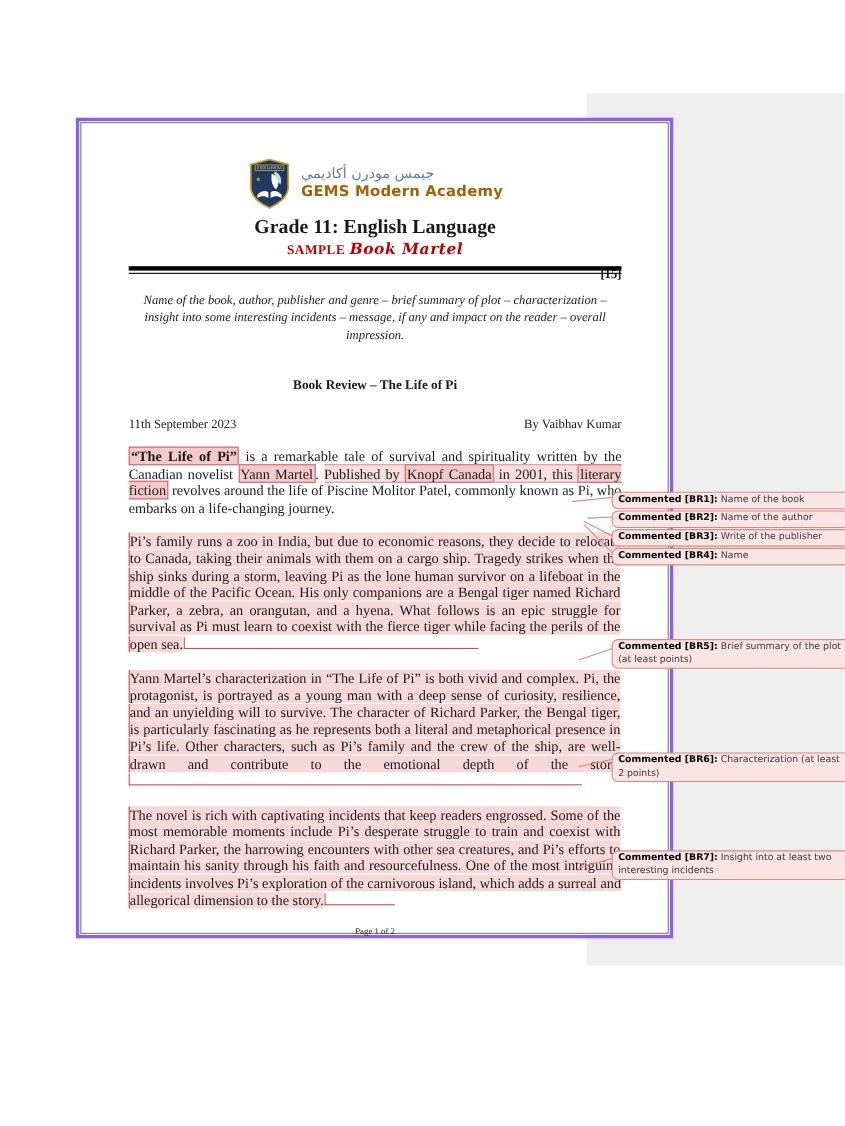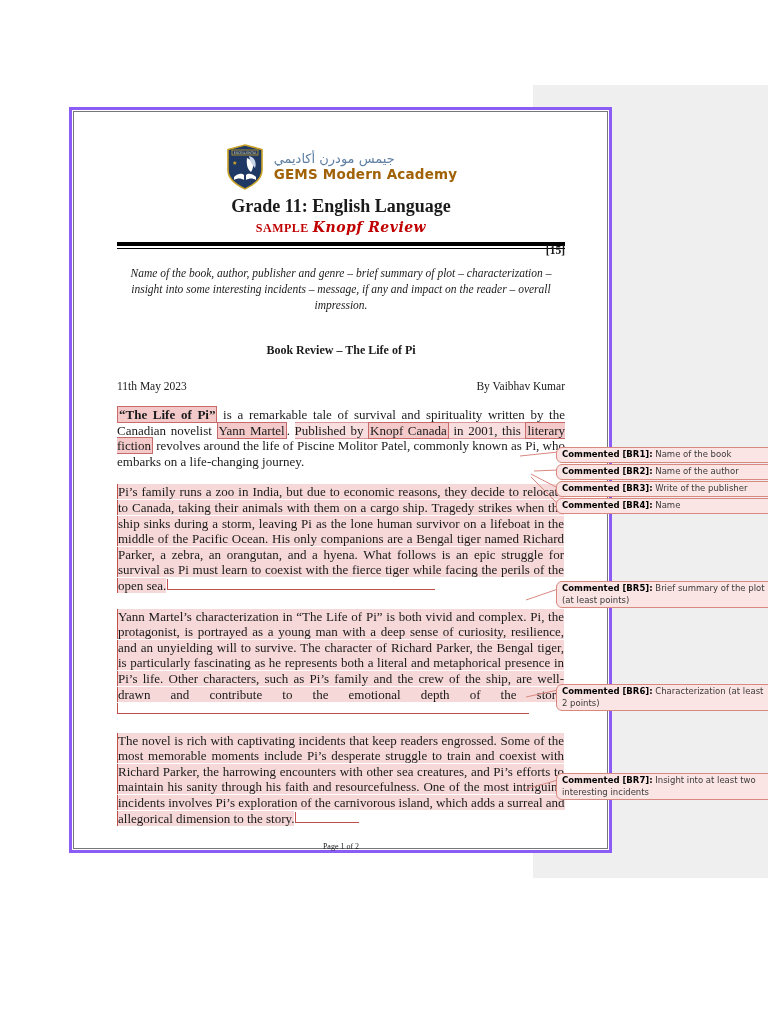--- a/index.html
+++ b/index.html
@@ -92,33 +92,33 @@
       </svg>
       <div class="logo-text">
         <span class="arabic">جيمس مودرن أكاديمي</span>
         <span class="academy">GEMS Modern Academy</span>
       </div>
     </div>
 
     <div class="doc-title">Grade 11: English Language</div>
     <div class="doc-subtitle">
       <span class="sample">SAMPLE</span>
-      <span class="script">Knopf Review</span>
+      <span class="script">Book Martel</span>
     </div>
 
     <div class="double-rule"></div>
 
     <p class="prompt"><span class="marks">[15]</span></p>
 
     <p class="outline">Name of the book, author, publisher and genre – brief summary of plot – characterization – insight into some interesting incidents – message, if any and impact on the reader – overall impression.</p>
 
     <div class="review-heading">Book Review – The Life of Pi</div>
 
     <div class="byline-row">
-      <span>11th May 2023</span>
+      <span>11th September 2023</span>
       <span>By Vaibhav Kumar</span>
     </div>
 
     <p class="body"><span class="hl b">“The Life of Pi”</span><span> is a remarkable tale of survival and spirituality written by the Canadian novelist </span><span class="hl">Yann Martel</span><span>. </span><span class="hl-light">Published by </span><span class="hl">Knopf Canada</span><span class="hl-light"> in 2001, this </span><span class="hl">literary fiction</span><span> revolves around the life of Piscine Molitor Patel, commonly known as Pi, who embarks on a life-changing journey.</span></p>
 
     <p class="body"><span class="hl-block tick">Pi’s family runs a zoo in India, but due to economic reasons, they decide to relocate to Canada, taking their animals with them on a cargo ship. Tragedy strikes when the ship sinks during a storm, leaving Pi as the lone human survivor on a lifeboat in the middle of the Pacific Ocean. His only companions are a Bengal tiger named Richard Parker, a zebra, an orangutan, and a hyena. What follows is an epic struggle for survival as Pi must learn to coexist with the fierce tiger while facing the perils of the open sea.</span><span class="anchor-ext" style="width:268px"></span></p>
 
     <p class="body"><span class="hl-block tick">Yann Martel’s characterization in “The Life of Pi” is both vivid and complex. Pi, the protagonist, is portrayed as a young man with a deep sense of curiosity, resilience, and an unyielding will to survive. The character of Richard Parker, the Bengal tiger, is particularly fascinating as he represents both a literal and metaphorical presence in Pi’s life. Other characters, such as Pi’s family and the crew of the ship, are well-drawn and contribute to the emotional depth of the story.</span><span class="anchor-ext" style="width:412px"></span></p>
 
     <p class="body"><span class="hl-block tick">The novel is rich with captivating incidents that keep readers engrossed. Some of the most memorable moments include Pi’s desperate struggle to train and coexist with Richard Parker, the harrowing encounters with other sea creatures, and Pi’s efforts to maintain his sanity through his faith and resourcefulness. One of the most intriguing incidents involves Pi’s exploration of the carnivorous island, which adds a surreal and allegorical dimension to the story.</span><span class="anchor-ext" style="width:64px"></span></p>

